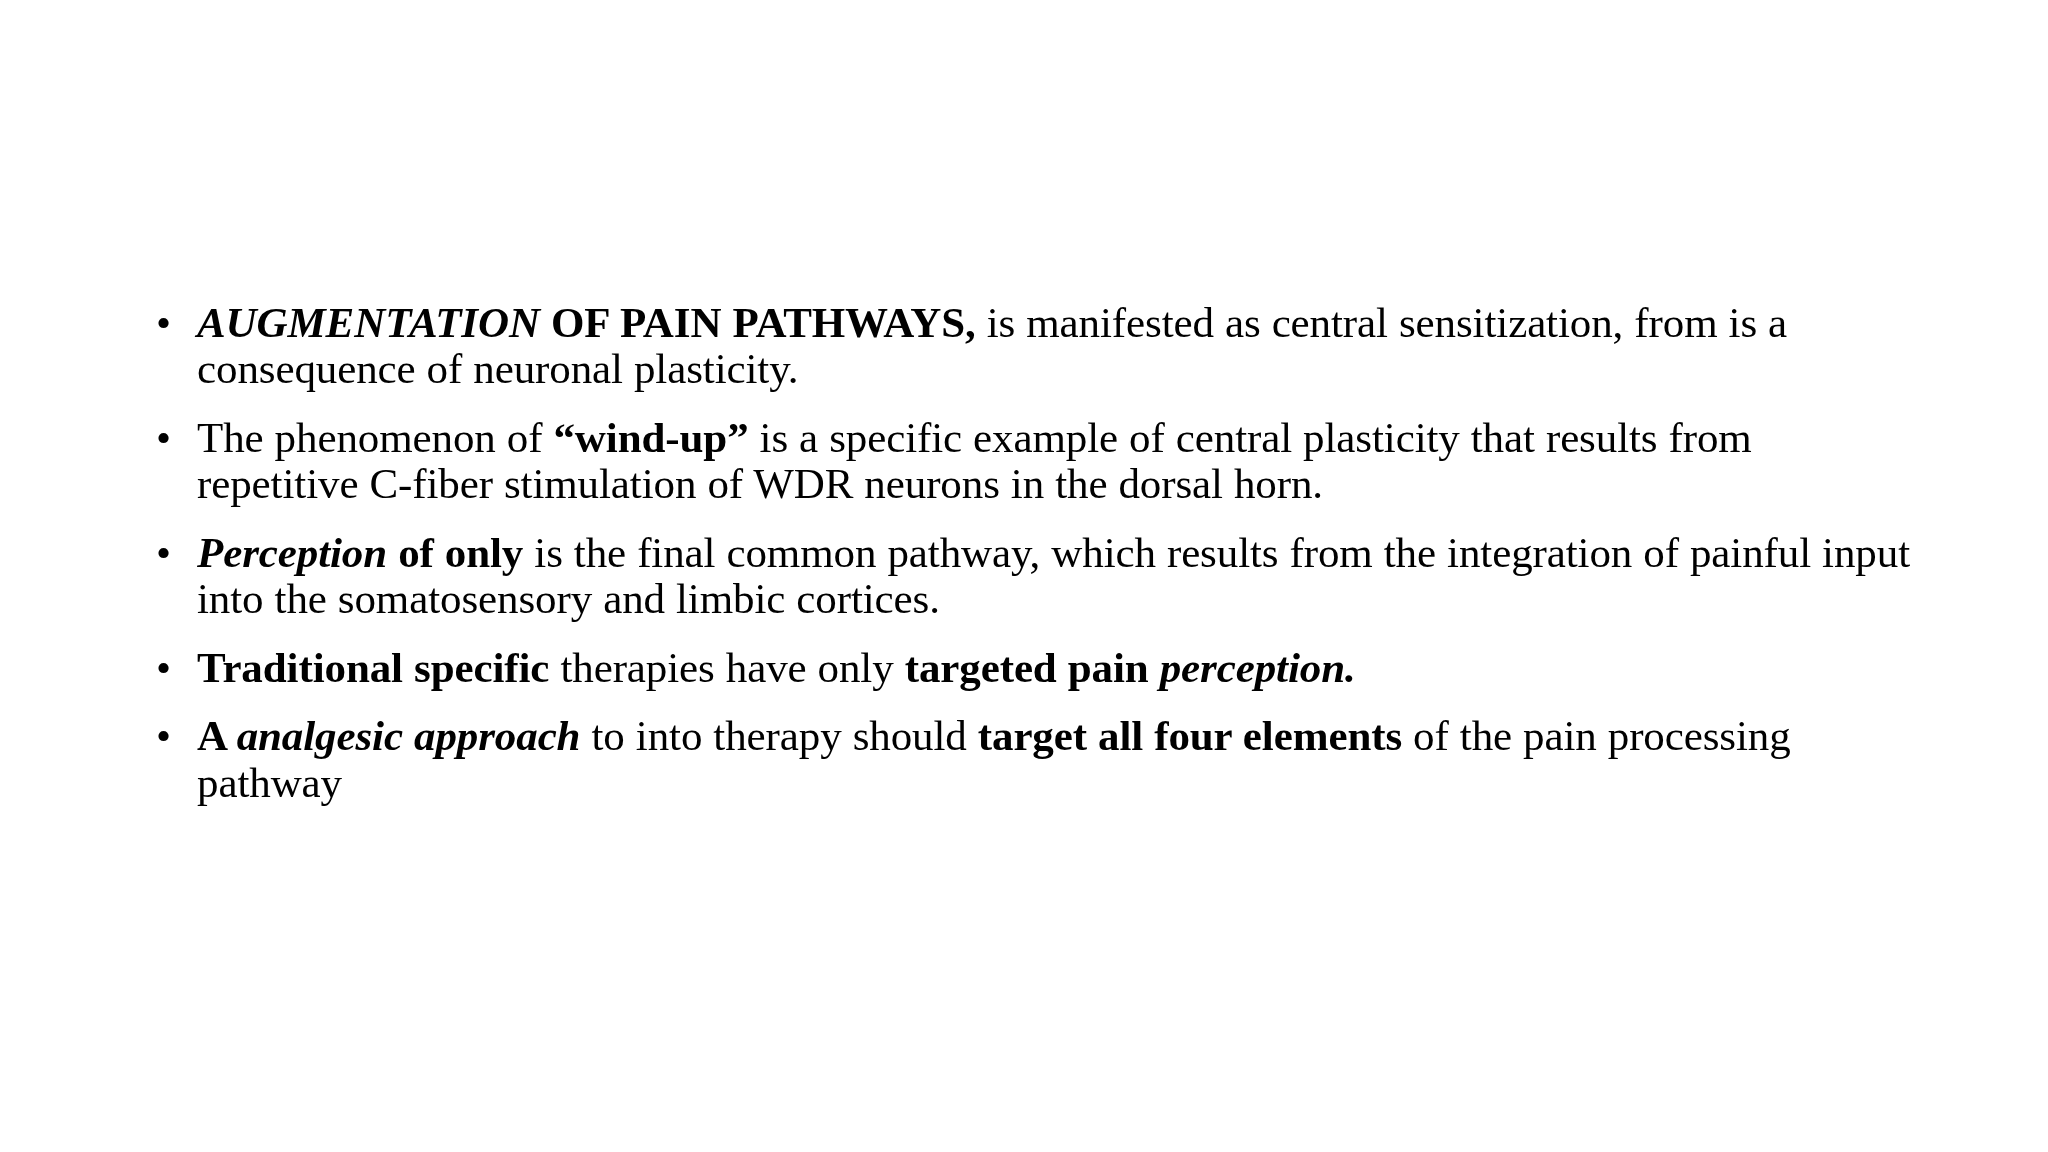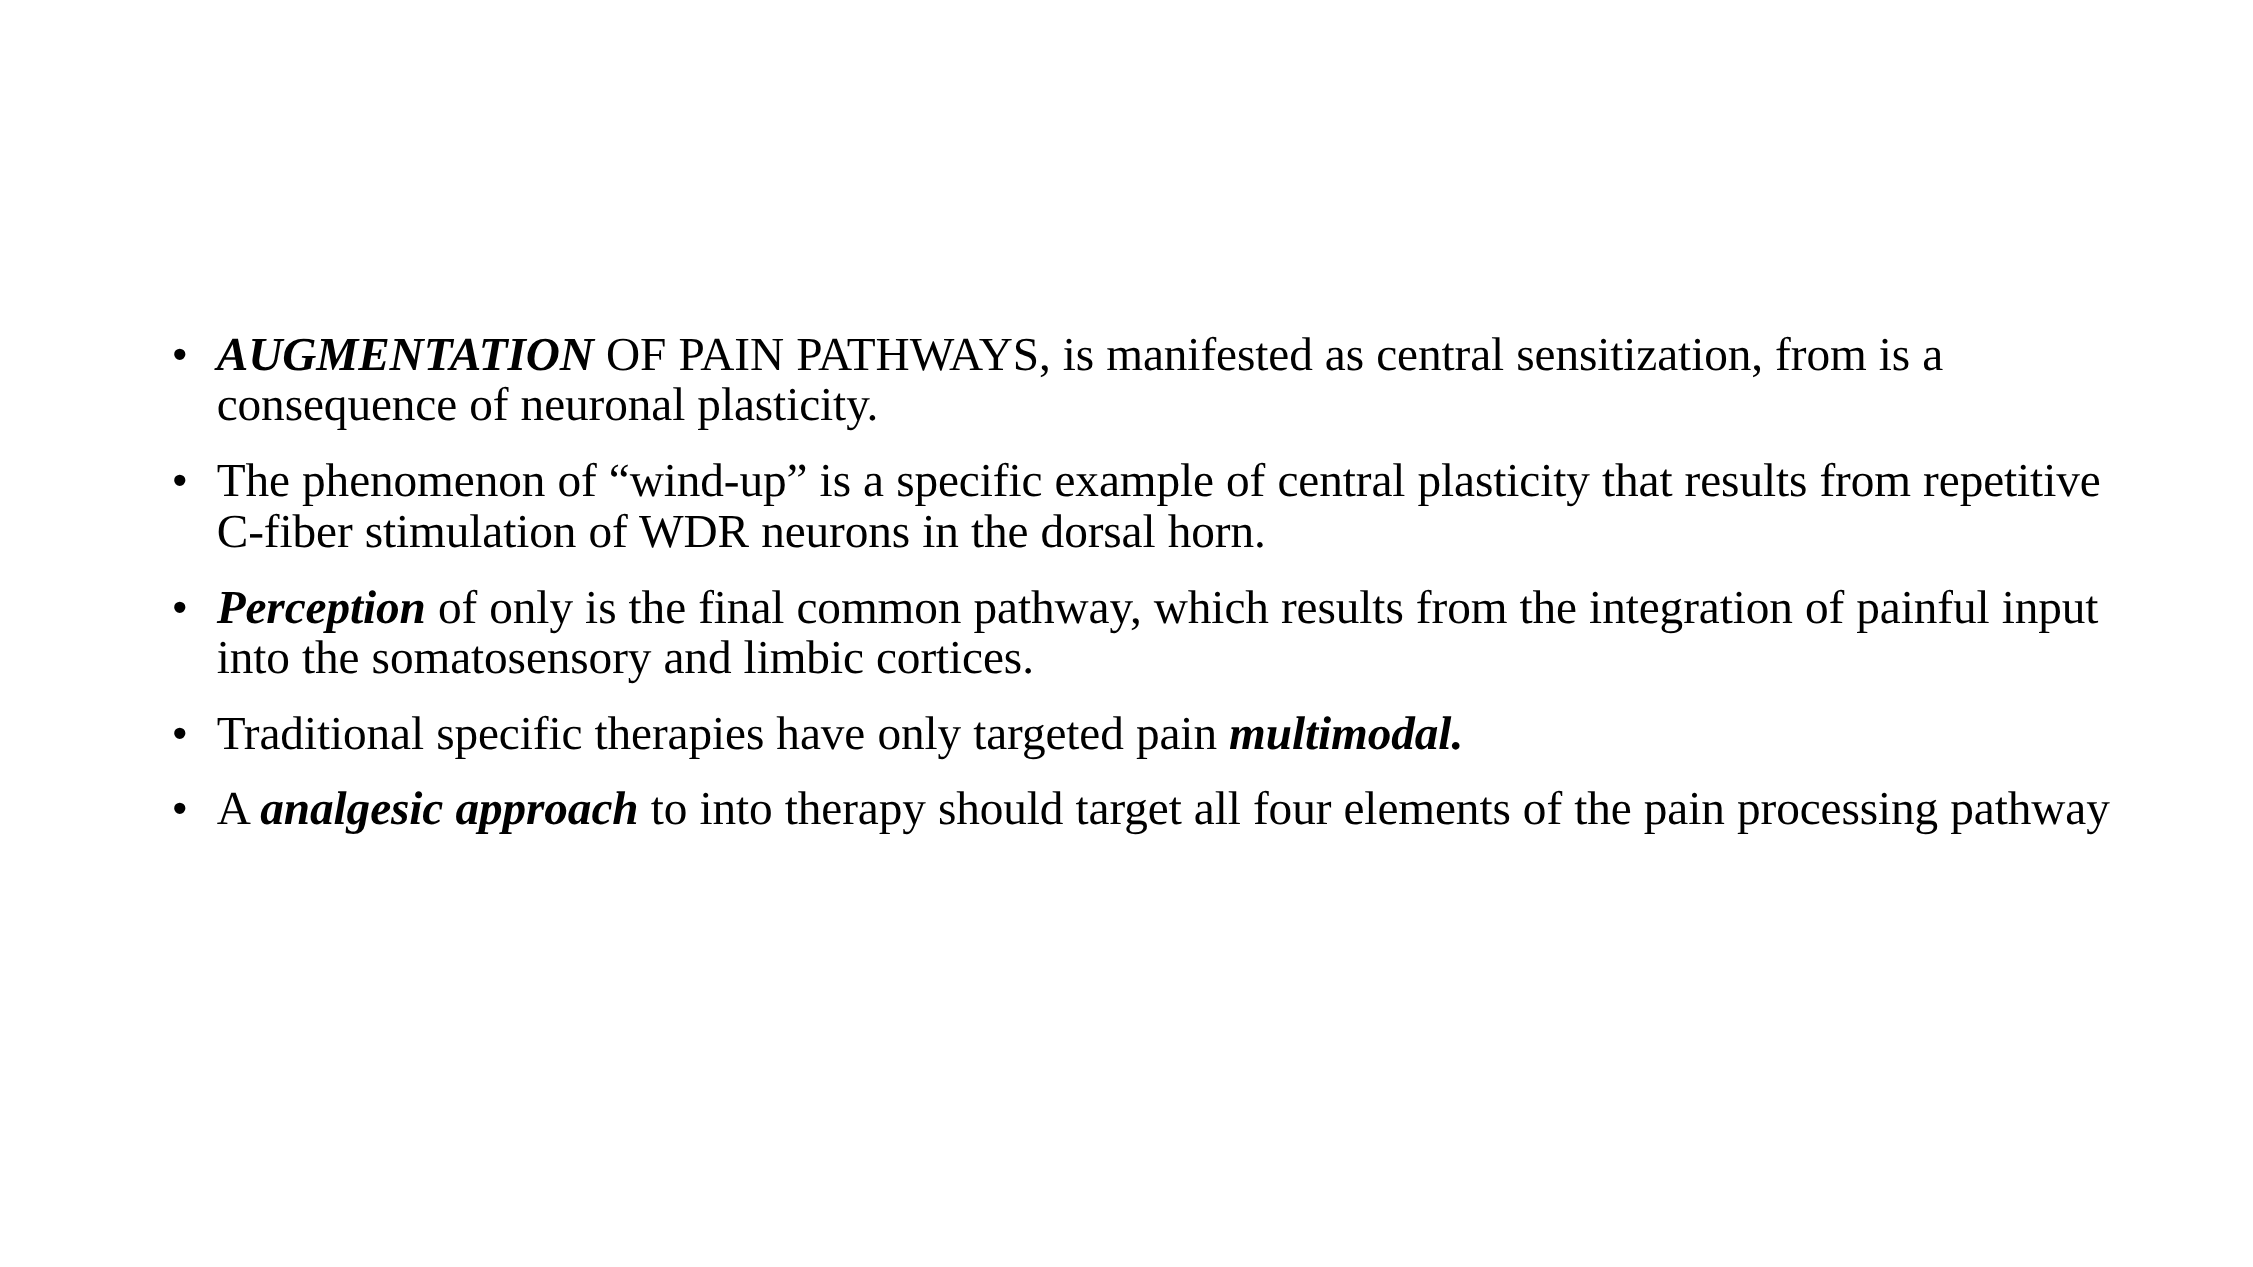--- a/index.html
+++ b/index.html
@@ -58,21 +58,21 @@
     top: 0;
     font-size: 43px;
     line-height: 1.08;
     font-family: "Liberation Serif", "DejaVu Serif", serif;
   }
 
   .para-text {
     display: block;
   }
 
-  .b   { font-weight: normal; }
+  .b   { font-weight: bold; }
   .bi  { font-weight: bold; font-style: italic; text-align: center; }
 </style>
 </head>
 <body>
 
 <div class="slide">
 
   <div class="content-body">
     <ul class="bullet-list" id="bullet-list">
         <li class="bullet-item">
@@ -82,21 +82,21 @@
         <li class="bullet-item">
           <span class="bullet-marker">•</span>
           <span class="para-text"><span> The phenomenon of </span><span class="b">“wind-up”</span><span> is a specific example of central plasticity that results from repetitive C-fiber stimulation of WDR neurons in the dorsal horn.</span></span>
         </li>
         <li class="bullet-item">
           <span class="bullet-marker">•</span>
           <span class="para-text"><span class="bi">Perception</span><span class="b"> of only</span><span> is the final common pathway, which results from the integration of painful input into the somatosensory and limbic cortices.</span></span>
         </li>
         <li class="bullet-item">
           <span class="bullet-marker">•</span>
-          <span class="para-text"><span class="b">Traditional specific</span><span> therapies have only </span><span class="b">targeted pain </span><span class="bi">multimodal.</span></span>
+          <span class="para-text"><span class="b">Traditional specific</span><span> therapies have only </span><span class="b">targeted pain </span><span class="bi">perception.</span></span>
         </li>
         <li class="bullet-item">
           <span class="bullet-marker">•</span>
           <span class="para-text"><span class="b"> A </span><span class="bi">analgesic approach</span><span> to into therapy should </span><span class="b">target all four elements</span><span> of the pain processing pathway</span></span>
         </li>
       </ul>
   </div>
 
 </div>
 

